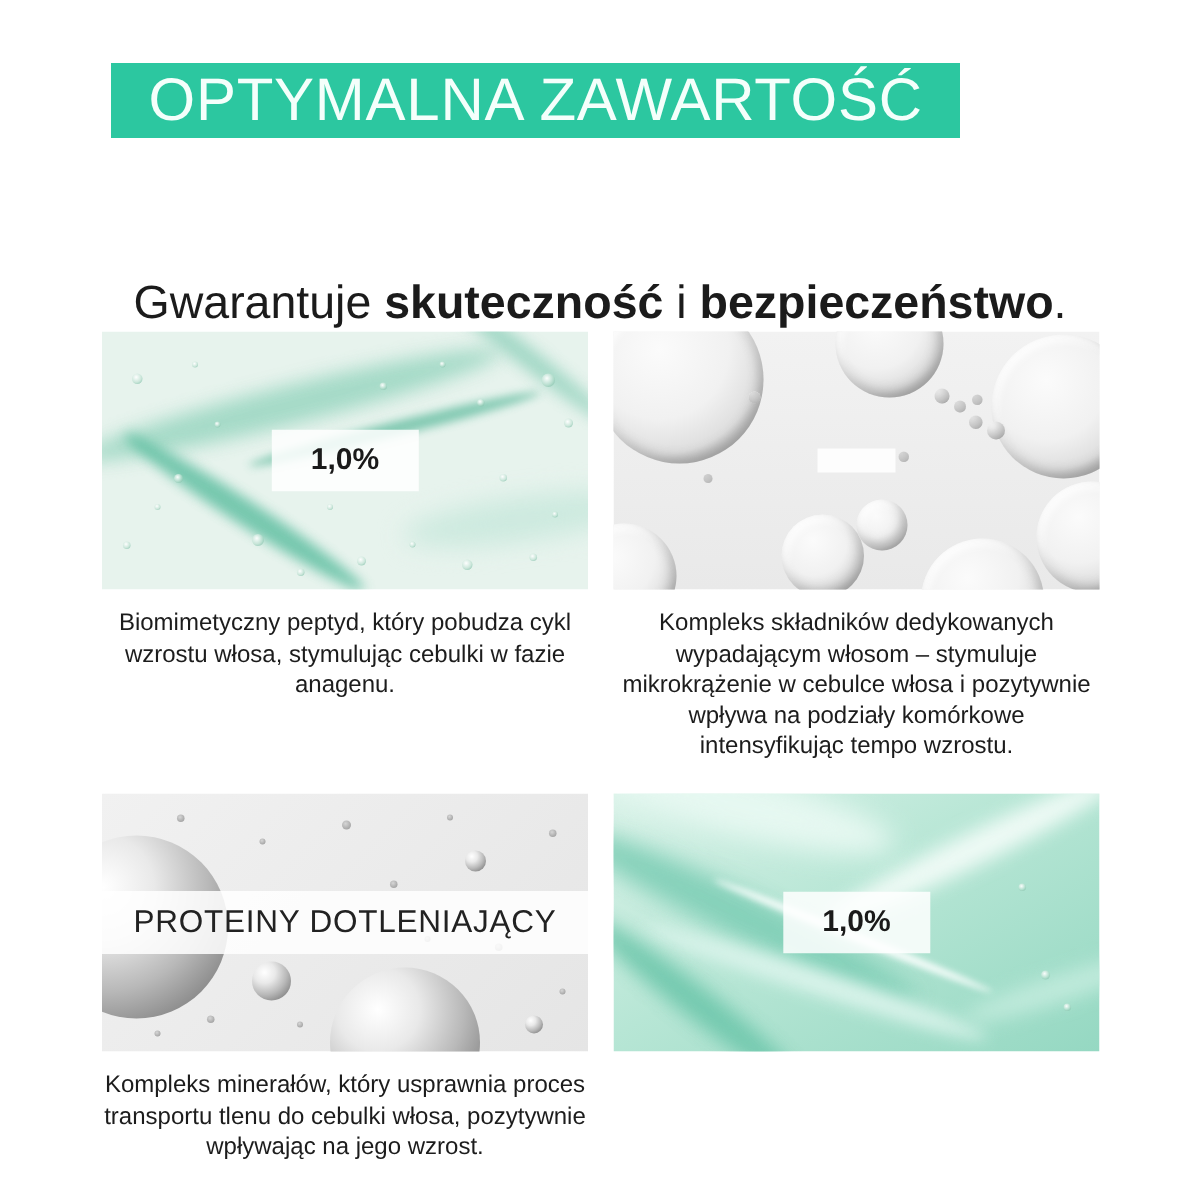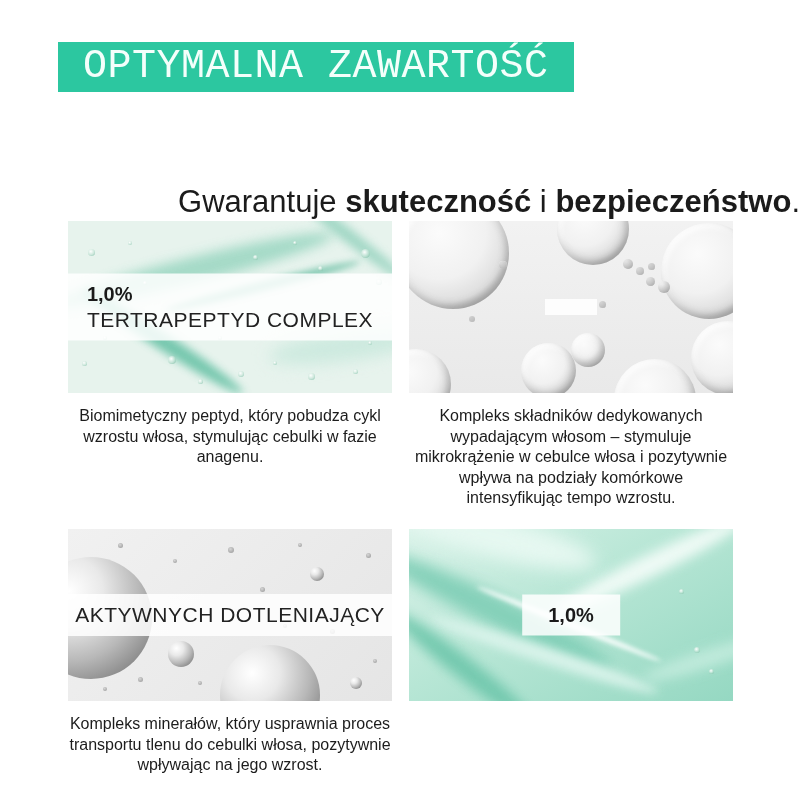--- a/index.html
+++ b/index.html
@@ -1,25 +1,25 @@
 <!DOCTYPE html>
 <html><head>
 <meta charset="utf-8">
 <style>
   html,body{margin:0;padding:0;background:#ffffff;}
   .page{position:relative;width:800px;height:800px;background:#ffffff;overflow:hidden;
         font-family:"Liberation Sans", sans-serif;color:#1b1b1b;}
 
   
-  .banner{position:absolute;left:58px;top:42px;font-family:Liberation Mono, monospace;}
+  .banner{position:absolute;left:74px;top:42px;}
   .banner-line{display:table;background:#2cc7a0;color:#f4fffb;padding:0 25px;
                font-size:40px;font-weight:400;letter-spacing:0.5px;white-space:nowrap;}
   .banner-line.l1{line-height:50px;height:50px;}
   .banner-line.l2{line-height:55px;height:55px;}
-  .subtitle{position:absolute;left:0;top:151px;width:800px;text-align:right;
+  .subtitle{position:absolute;left:0;top:151px;width:800px;text-align:center;
             font-size:31px;line-height:40px;color:#1b1b1b;}
   .subtitle b{font-weight:700;}
 
   
   .cards{position:absolute;left:68px;top:221px;width:665px;display:grid;
          grid-template-columns:324px 324px;column-gap:17px;grid-template-rows:308px auto;}
   .cell{position:relative;}
   .figure{position:relative;width:324px;height:172px;overflow:hidden;}
   .desc{margin:13px 0 0 0;text-align:center;font-size:16px;line-height:20.5px;color:#1c1c1c;}
 
@@ -86,21 +86,20 @@
           <i class="drop" style="left:250px;top:45px;width:5px;height:5px;"></i>
           <i class="drop" style="left:225px;top:20px;width:4px;height:4px;"></i>
           <i class="drop" style="left:185px;top:34px;width:5px;height:5px;"></i>
           <i class="drop" style="left:60px;top:20px;width:4px;height:4px;"></i>
           <i class="drop" style="left:150px;top:115px;width:4px;height:4px;"></i>
           <i class="drop" style="left:265px;top:95px;width:5px;height:5px;"></i>
           <i class="drop" style="left:35px;top:115px;width:4px;height:4px;"></i>
         </div>
         <div class="label-box">
           <div class="pct">1,0%</div>
-          <div class="iname">TERTRAPEPTYD COMPLEX</div>
         </div>
       </div>
       <p class="desc">Biomimetyczny peptyd, który pobudza cykl wzrostu włosa, stymulując cebulki w fazie anagenu.</p>
     </div>
 
     <div class="cell">
       <div class="figure">
         <div class="tex tr-tex">
           <i class="bub" style="left:-12px;top:-24px;width:112px;height:112px;"></i>
           <i class="bub" style="left:148px;top:-28px;width:72px;height:72px;"></i>
@@ -141,21 +140,21 @@
           <i class="gdot" style="left:35px;top:158px;width:4px;height:4px;"></i>
           <i class="gdot" style="left:70px;top:148px;width:5px;height:5px;"></i>
           <i class="gdot" style="left:130px;top:152px;width:4px;height:4px;"></i>
           <i class="gdot" style="left:262px;top:100px;width:5px;height:5px;"></i>
           <i class="gdot" style="left:305px;top:130px;width:4px;height:4px;"></i>
           <i class="gdot" style="left:192px;top:58px;width:5px;height:5px;"></i>
           <i class="gdot" style="left:215px;top:95px;width:4px;height:4px;"></i>
         </div>
         <div class="label-box">
 
-          <div class="iname">AKTYWNYCH DOTLENIAJĄCY</div>
+          <div class="iname">PROTEINY DOTLENIAJĄCY</div>
         </div>
       </div>
       <p class="desc">Kompleks minerałów, który usprawnia proces transportu tlenu do cebulki włosa, pozytywnie wpływając na jego wzrost.</p>
     </div>
 
     <div class="cell">
       <div class="figure">
         <div class="tex br-tex">
           <i class="streak" style="left:130px;top:26px;width:220px;height:22px;background:#eefaf5;filter:blur(6px);transform:rotate(-26deg);"></i>
           <i class="streak" style="left:-45px;top:66px;width:260px;height:30px;background:#7fceb6;filter:blur(7px);opacity:.9;transform:rotate(26deg);"></i>

